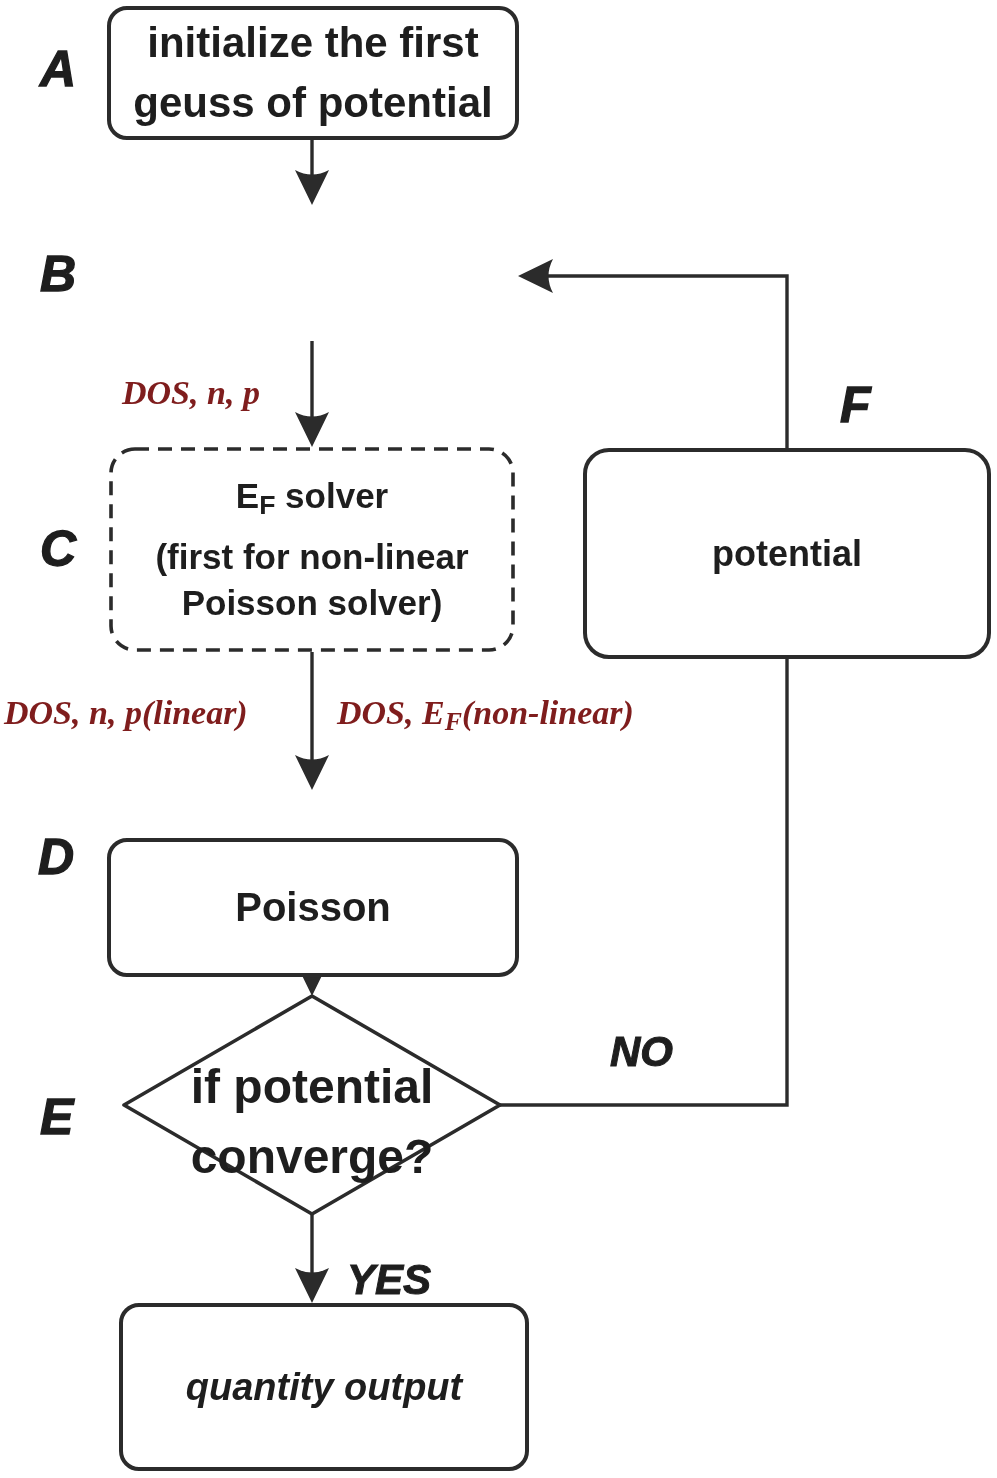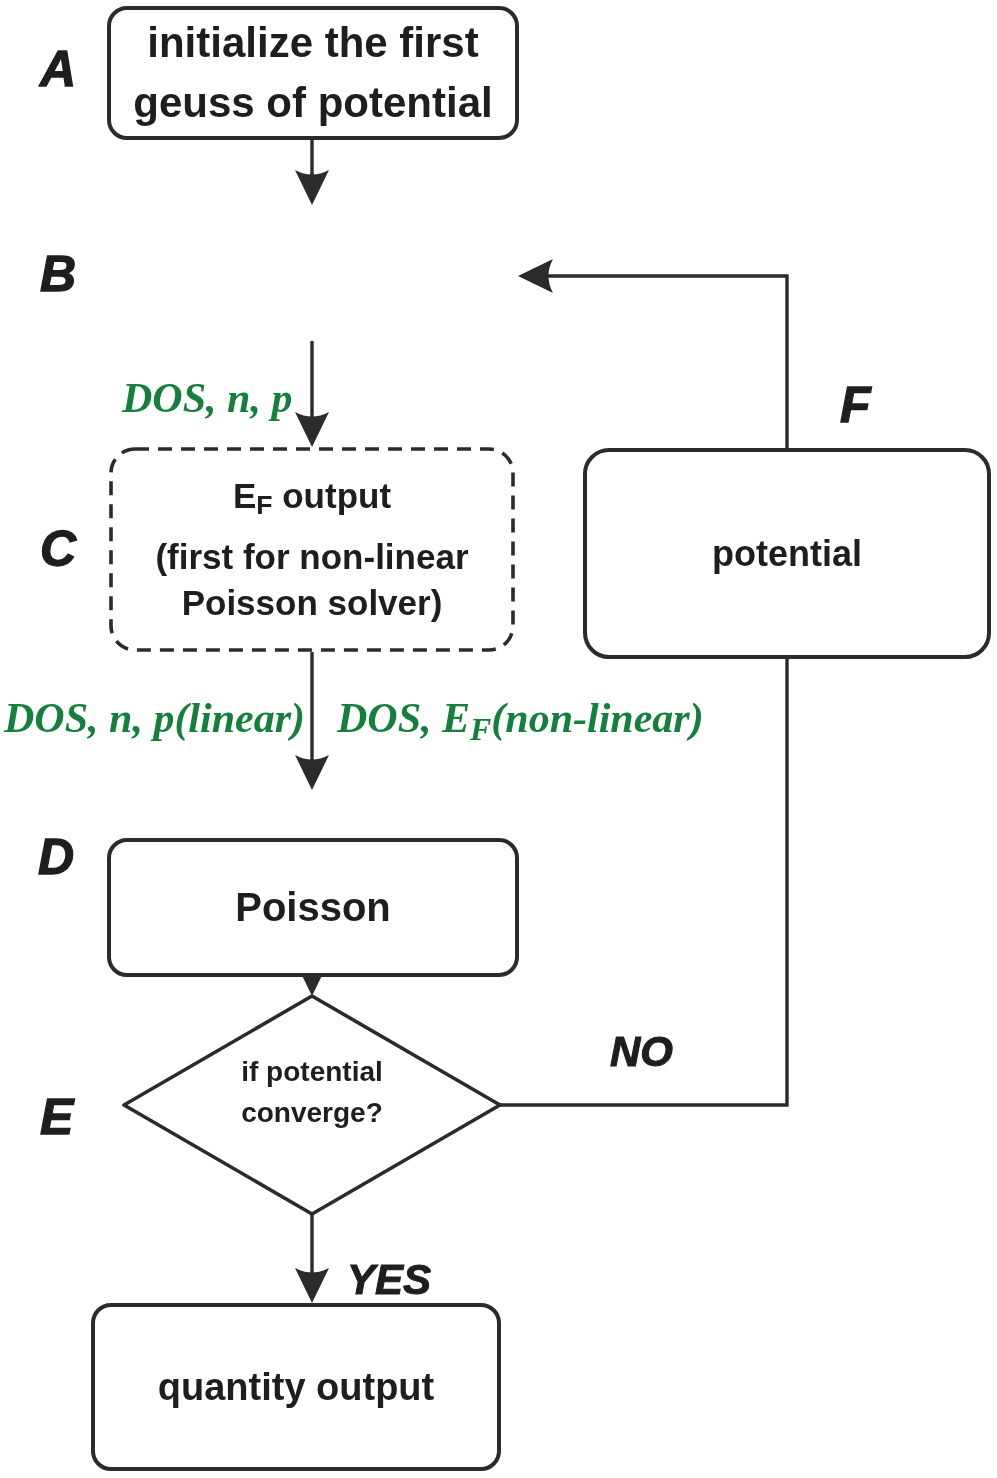--- a/index.html
+++ b/index.html
@@ -32,32 +32,32 @@
     justify-content: center;
     text-align: center;
     font-weight: bold;
     color: #1e1e1e;
   }
   #node-a { left:107px; top:6px;    width:404px; height:126px; font-size:42px; line-height:1.42; }
   #node-b { left:107px; top:205px;  width:404px; height:136px; font-size:40px; }
   #node-c { left:109px; top:447px;  width:406px; height:205px; border:none; background:transparent; font-size:35px; line-height:1.32; }
   #node-d { left:107px; top:790px;  width:404px; height:131px; font-size:40px;margin-top:48px; }
   #node-f { left:583px; top:448px;  width:400px; height:203px; font-size:36px; line-height:1.5; border-radius:26px; }
-  #node-g { left:91px; top:1303px; width:402px; height:160px; font-size:38px; }
+  #node-g { left:119px; top:1303px; width:402px; height:160px; font-size:38px;font-style:italic; }
   .c-line1 { margin-bottom: 10px; }
   .sub {
     font-size: 0.76em;
     vertical-align: -0.24em;
   }
   .diamond-text {
     position: absolute;
     left: 162px; top: 1052px;
     width: 300px;
     text-align: center;
-    font-size: 28px;
+    font-size: 48px;
     font-weight: bold;
     line-height: 1.45;
   }
   .letter {
     position: absolute;
     font-style: italic;
     font-weight: bold;
     font-size: 50px;
     color: #1e1e1e;
     -webkit-text-stroke: 1.3px #1e1e1e;
@@ -76,22 +76,22 @@
     color: #1e1e1e;
     -webkit-text-stroke: 1px #1e1e1e;
   }
   #label-no  { left: 610px; top: 1028px; }
   #label-yes { left: 347px; top: 1256px; }
   .flow-label {
     position: absolute;
     font-family: "Liberation Serif", "DejaVu Serif", serif;
     font-style: italic;
     font-weight: bold;
-    font-size: 42px;
-    color: #15803d;
+    font-size: 34px;
+    color: #7f1d1d;
     white-space: nowrap;
   }
   #label-dos-np        { left: 122px; top: 374px; }
   #label-dos-linear    { left: 4px;   top: 694px; }
   #label-dos-nonlinear { left: 337px; top: 694px; }
 </style>
 </head>
 <body>
 
 <div class="stage">
@@ -140,21 +140,21 @@
   <div class="letter" id="letter-e">E</div>
   <div class="letter" id="letter-f">F</div>
 
   <div class="node" id="node-a">
     <div>initialize the first</div>
     <div>geuss of potential</div>
   </div>
 
 
   <div class="node" id="node-c">
-    <div class="c-line1"><span>E</span><span class="sub">F</span><span> output</span></div>
+    <div class="c-line1"><span>E</span><span class="sub">F</span><span> solver</span></div>
     <div>(first for non-linear</div>
     <div>Poisson solver)</div>
   </div>
 
   <div class="node" id="node-d">
     <div>Poisson</div>
   </div>
 
   <div class="node" id="node-f">
     <div>potential</div>

